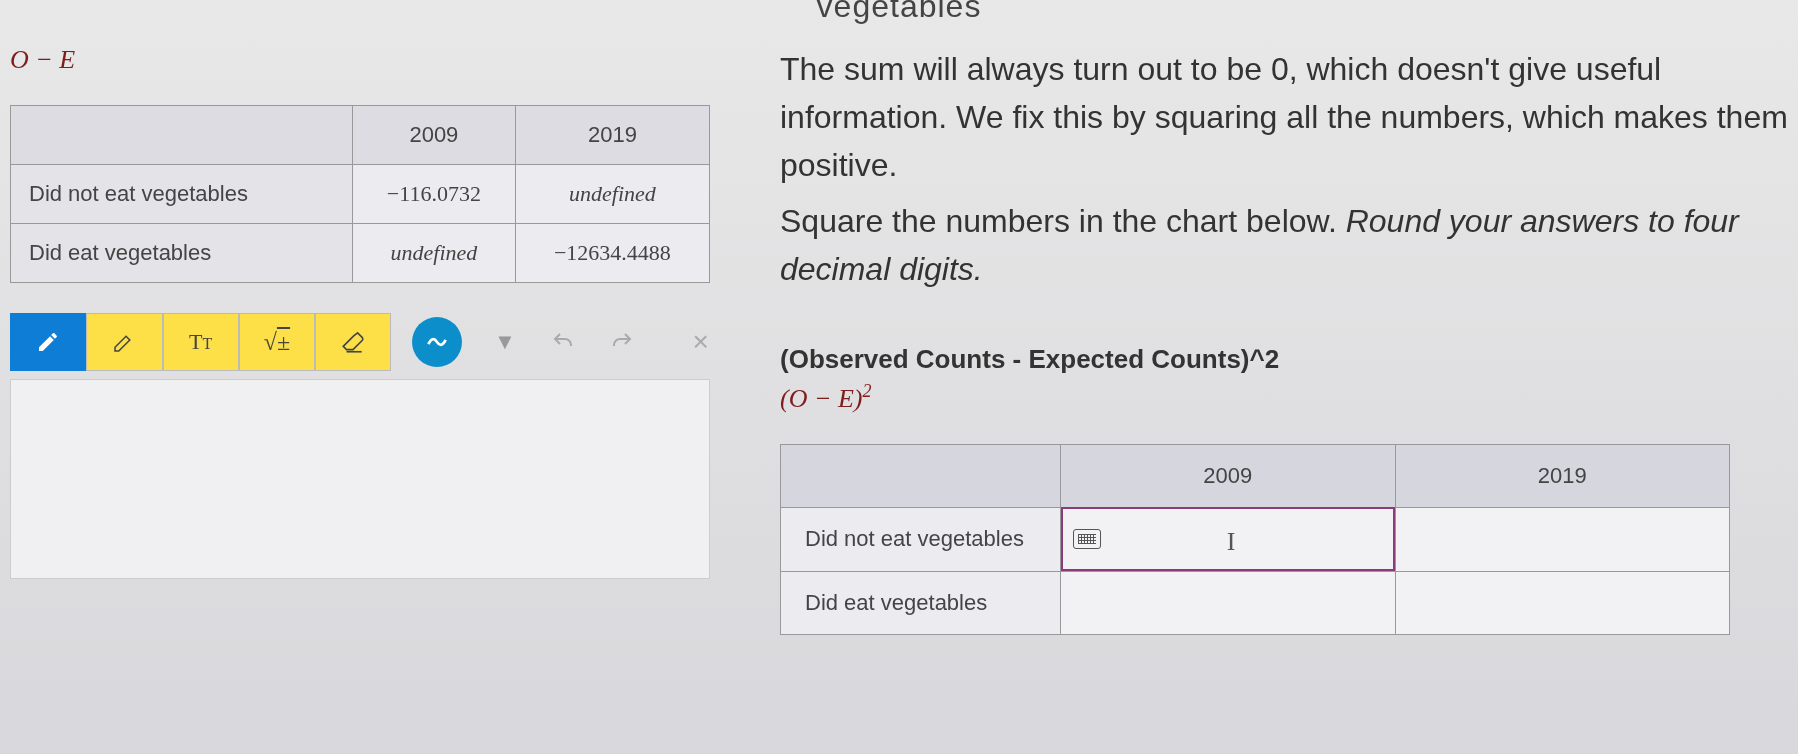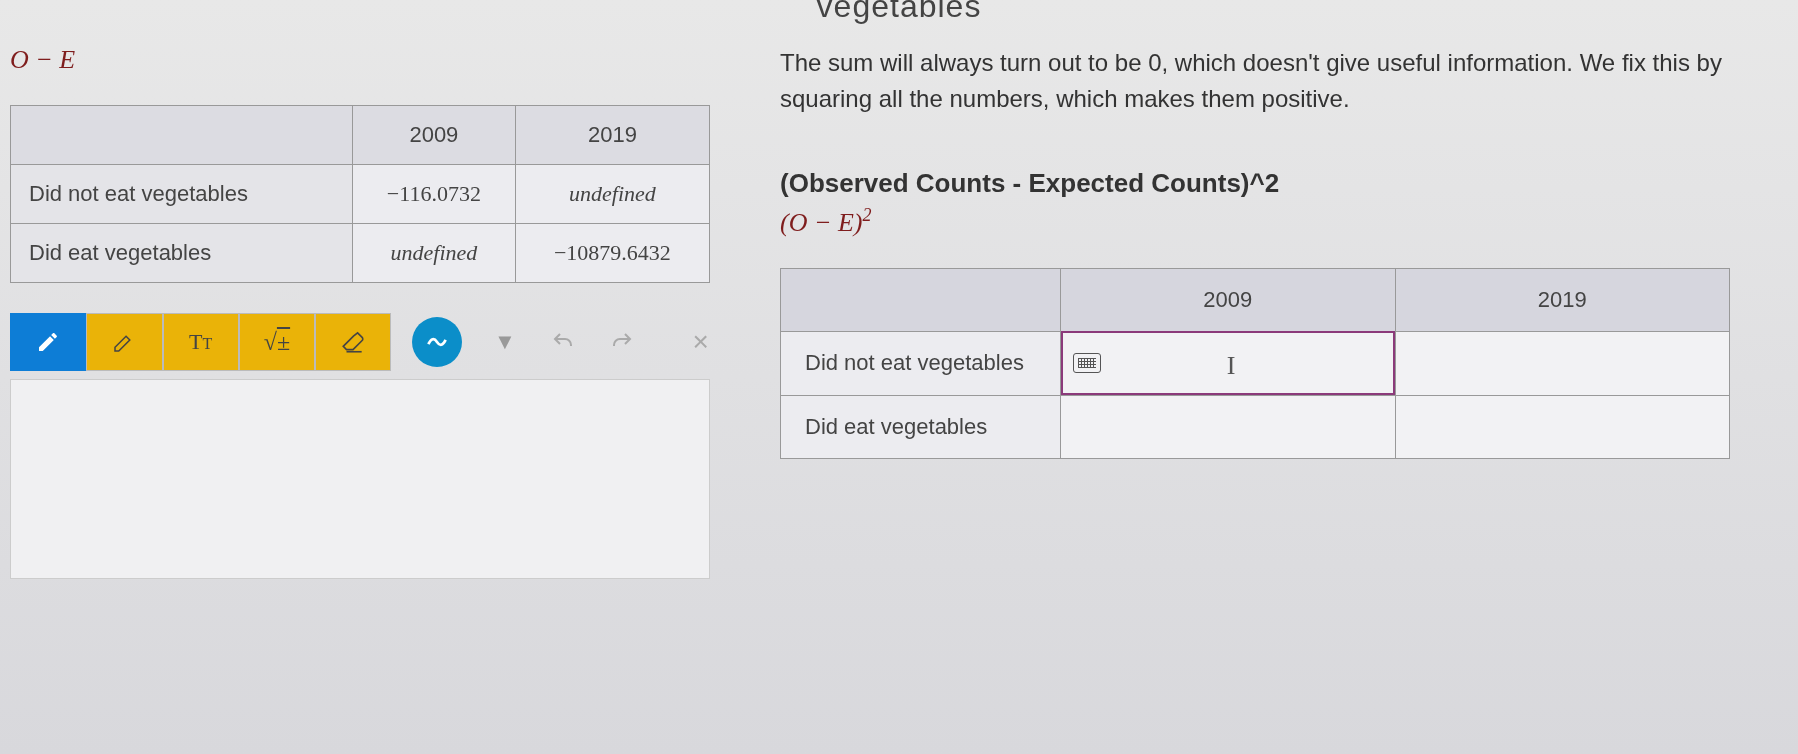--- a/index.html
+++ b/index.html
@@ -101,21 +101,21 @@
       display: flex;
       align-items: center;
       margin-top: 30px;
       gap: 0;
     }
     
     .toolbar-btn {
       width: 78px;
       height: 58px;
       border: 1px solid #bbb;
-      background: #eab308;
+      background: #fde047;
       display: flex;
       align-items: center;
       justify-content: center;
       font-size: 24px;
       color: #444;
       cursor: pointer;
     }
     
     .toolbar-btn.active {
       background: #0d7dd6;
@@ -152,21 +152,21 @@
     
     .input-area {
       margin-top: 8px;
       width: 700px;
       height: 200px;
       background: #f0f0f2;
       border: 1px solid #ccc;
     }
     
     .body-text {
-      font-size: 24px;
+      font-size: 32px;
       line-height: 1.5;
       color: #333;
       margin-bottom: 8px;
     }
     
     .body-text .italic {
       font-style: italic;
     }
     
     .section2 {
@@ -260,21 +260,21 @@
         <th>2019</th>
       </tr>
       <tr>
         <td class="row-label">Did not eat vegetables</td>
         <td class="math-val">−116.0732</td>
         <td class="undefined-val">undefined</td>
       </tr>
       <tr>
         <td class="row-label">Did eat vegetables</td>
         <td class="undefined-val">undefined</td>
-        <td class="math-val">−10879.6432</td>
+        <td class="math-val">−12634.4488</td>
       </tr>
     </tbody>
       </table>
 
     <div class="toolbar">
       <div class="toolbar-btn active">
         <svg width="24" height="24" viewBox="0 0 24 24" fill="white">
             <path d="M3 17.25V21h3.75L17.81 9.94l-3.75-3.75L3 17.25zM20.71 7.04c.39-.39.39-1.02 0-1.41l-2.34-2.34c-.39-.39-1.02-.39-1.41 0l-1.83 1.83 3.75 3.75 1.83-1.83z"></path>
           </svg>
       </div>
@@ -318,20 +318,23 @@
       <div class="toolbar-icon" style="margin-left:20px;">
         <span style="font-size:28px;color:#aaa;">×</span>
       </div>
     </div>
 
     <div class="input-area"></div>
   </div>
 
   <div class="right-col">
     <div class="body-text">The sum will always turn out to be 0, which doesn't give useful information. We fix this by squaring all the numbers, which makes them positive.</div>
+    <div class="body-text">
+      <span>Square the numbers in the chart below. </span><span class="italic">Round your answers to four decimal digits.</span>
+    </div>
 
     <div class="section2">
       <div class="section-title">(Observed Counts - Expected Counts)^2</div>
       <div class="formula">
         <span>(O − E)</span><span class="sup">2</span>
       </div>
 
       <table class="answer-table">
         <tbody>
             <tr>

